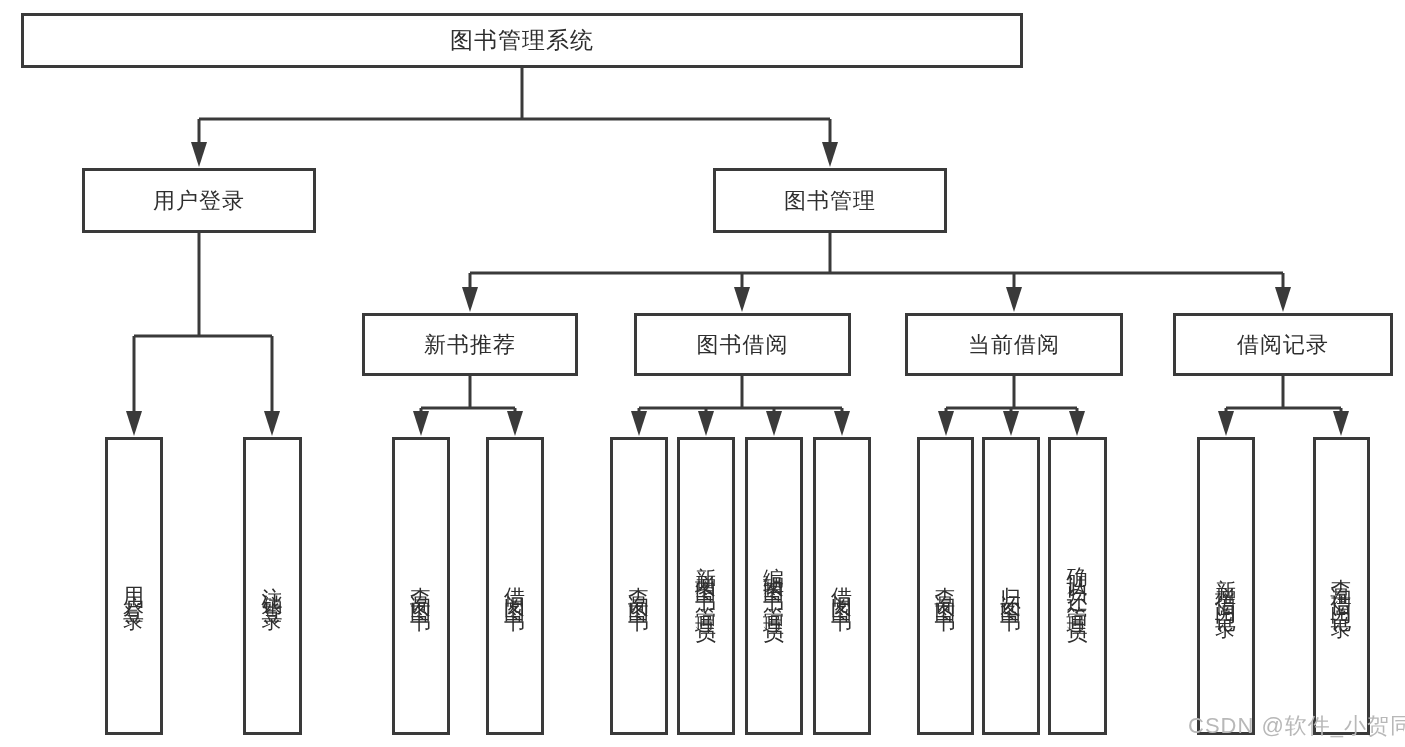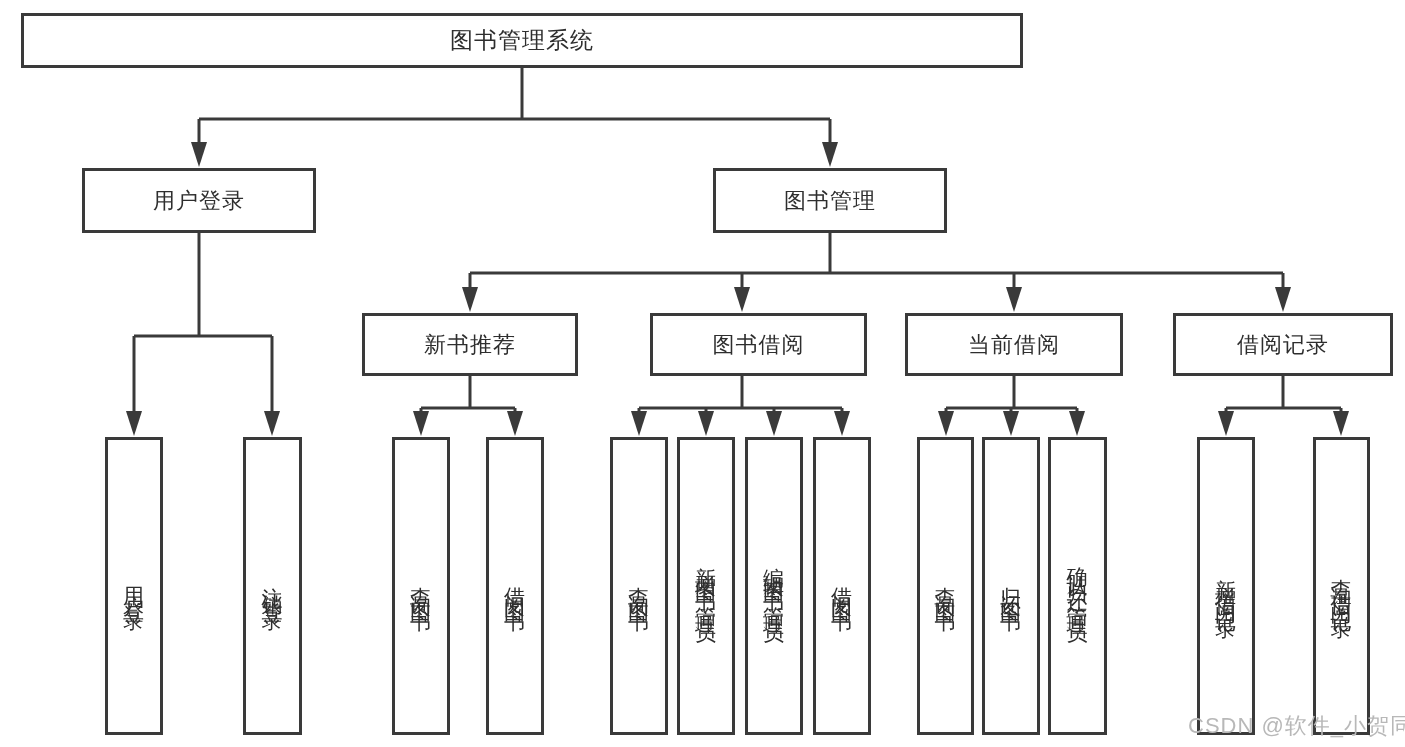--- a/index.html
+++ b/index.html
@@ -116,21 +116,21 @@
   <div class="box h-box" style="left:82px;top:168px;width:234px;height:65px;">
     <span>用户登录</span>
   </div>
   <div class="box h-box" style="left:713px;top:168px;width:234px;height:65px;">
     <span>图书管理</span>
   </div>
 
   <div class="box h-box" style="left:362px;top:313px;width:216px;height:63px;">
     <span>新书推荐</span>
   </div>
-  <div class="box h-box" style="left:634px;top:313px;width:217px;height:63px;margin-left:16px;">
+  <div class="box h-box" style="left:634px;top:313px;width:217px;height:63px;">
     <span>图书借阅</span>
   </div>
   <div class="box h-box" style="left:905px;top:313px;width:218px;height:63px;">
     <span>当前借阅</span>
   </div>
   <div class="box h-box" style="left:1173px;top:313px;width:220px;height:63px;">
     <span>借阅记录</span>
   </div>
 
   <div class="box v-box" style="left:105px;top:437px;width:58px;height:298px;">

